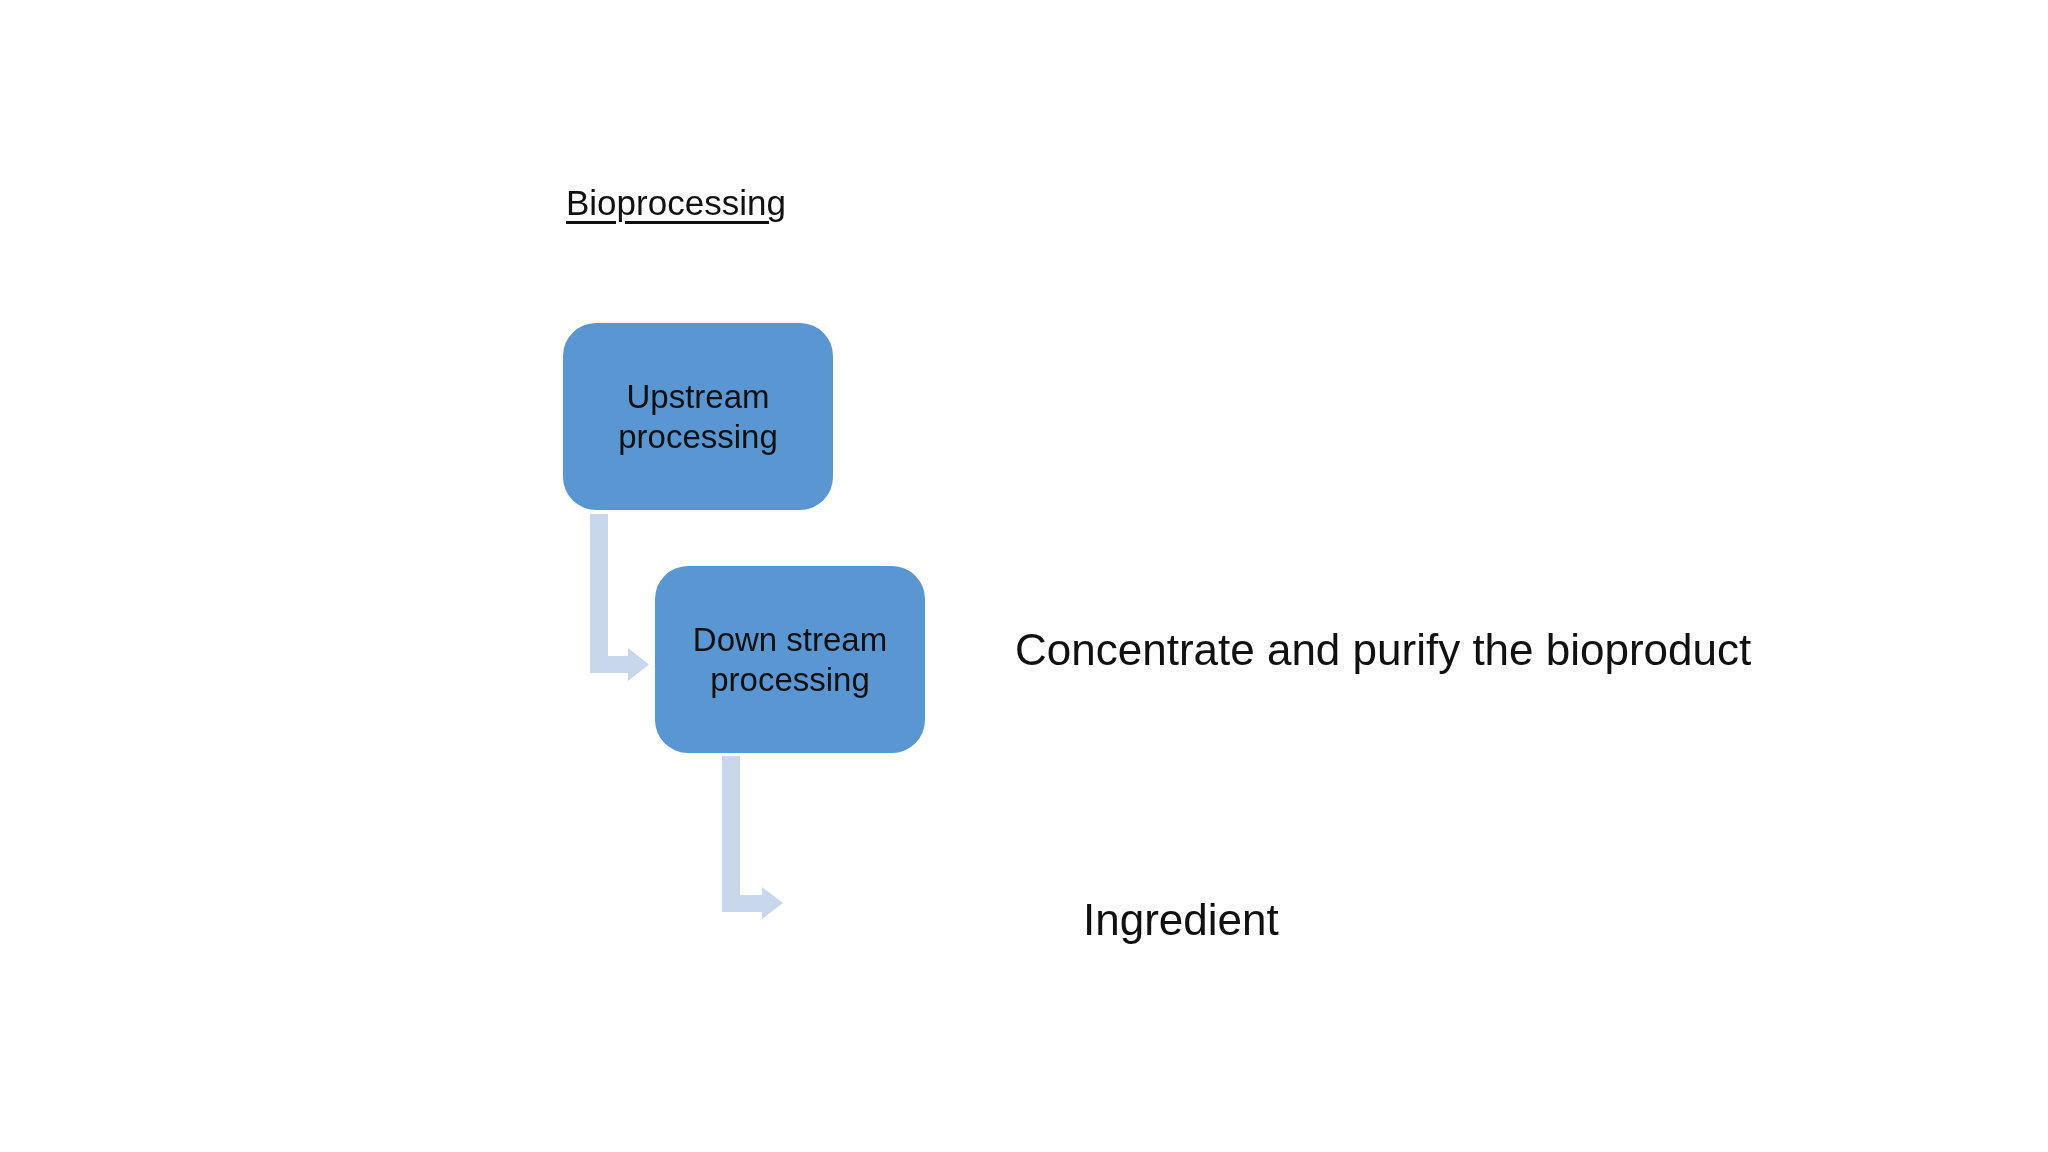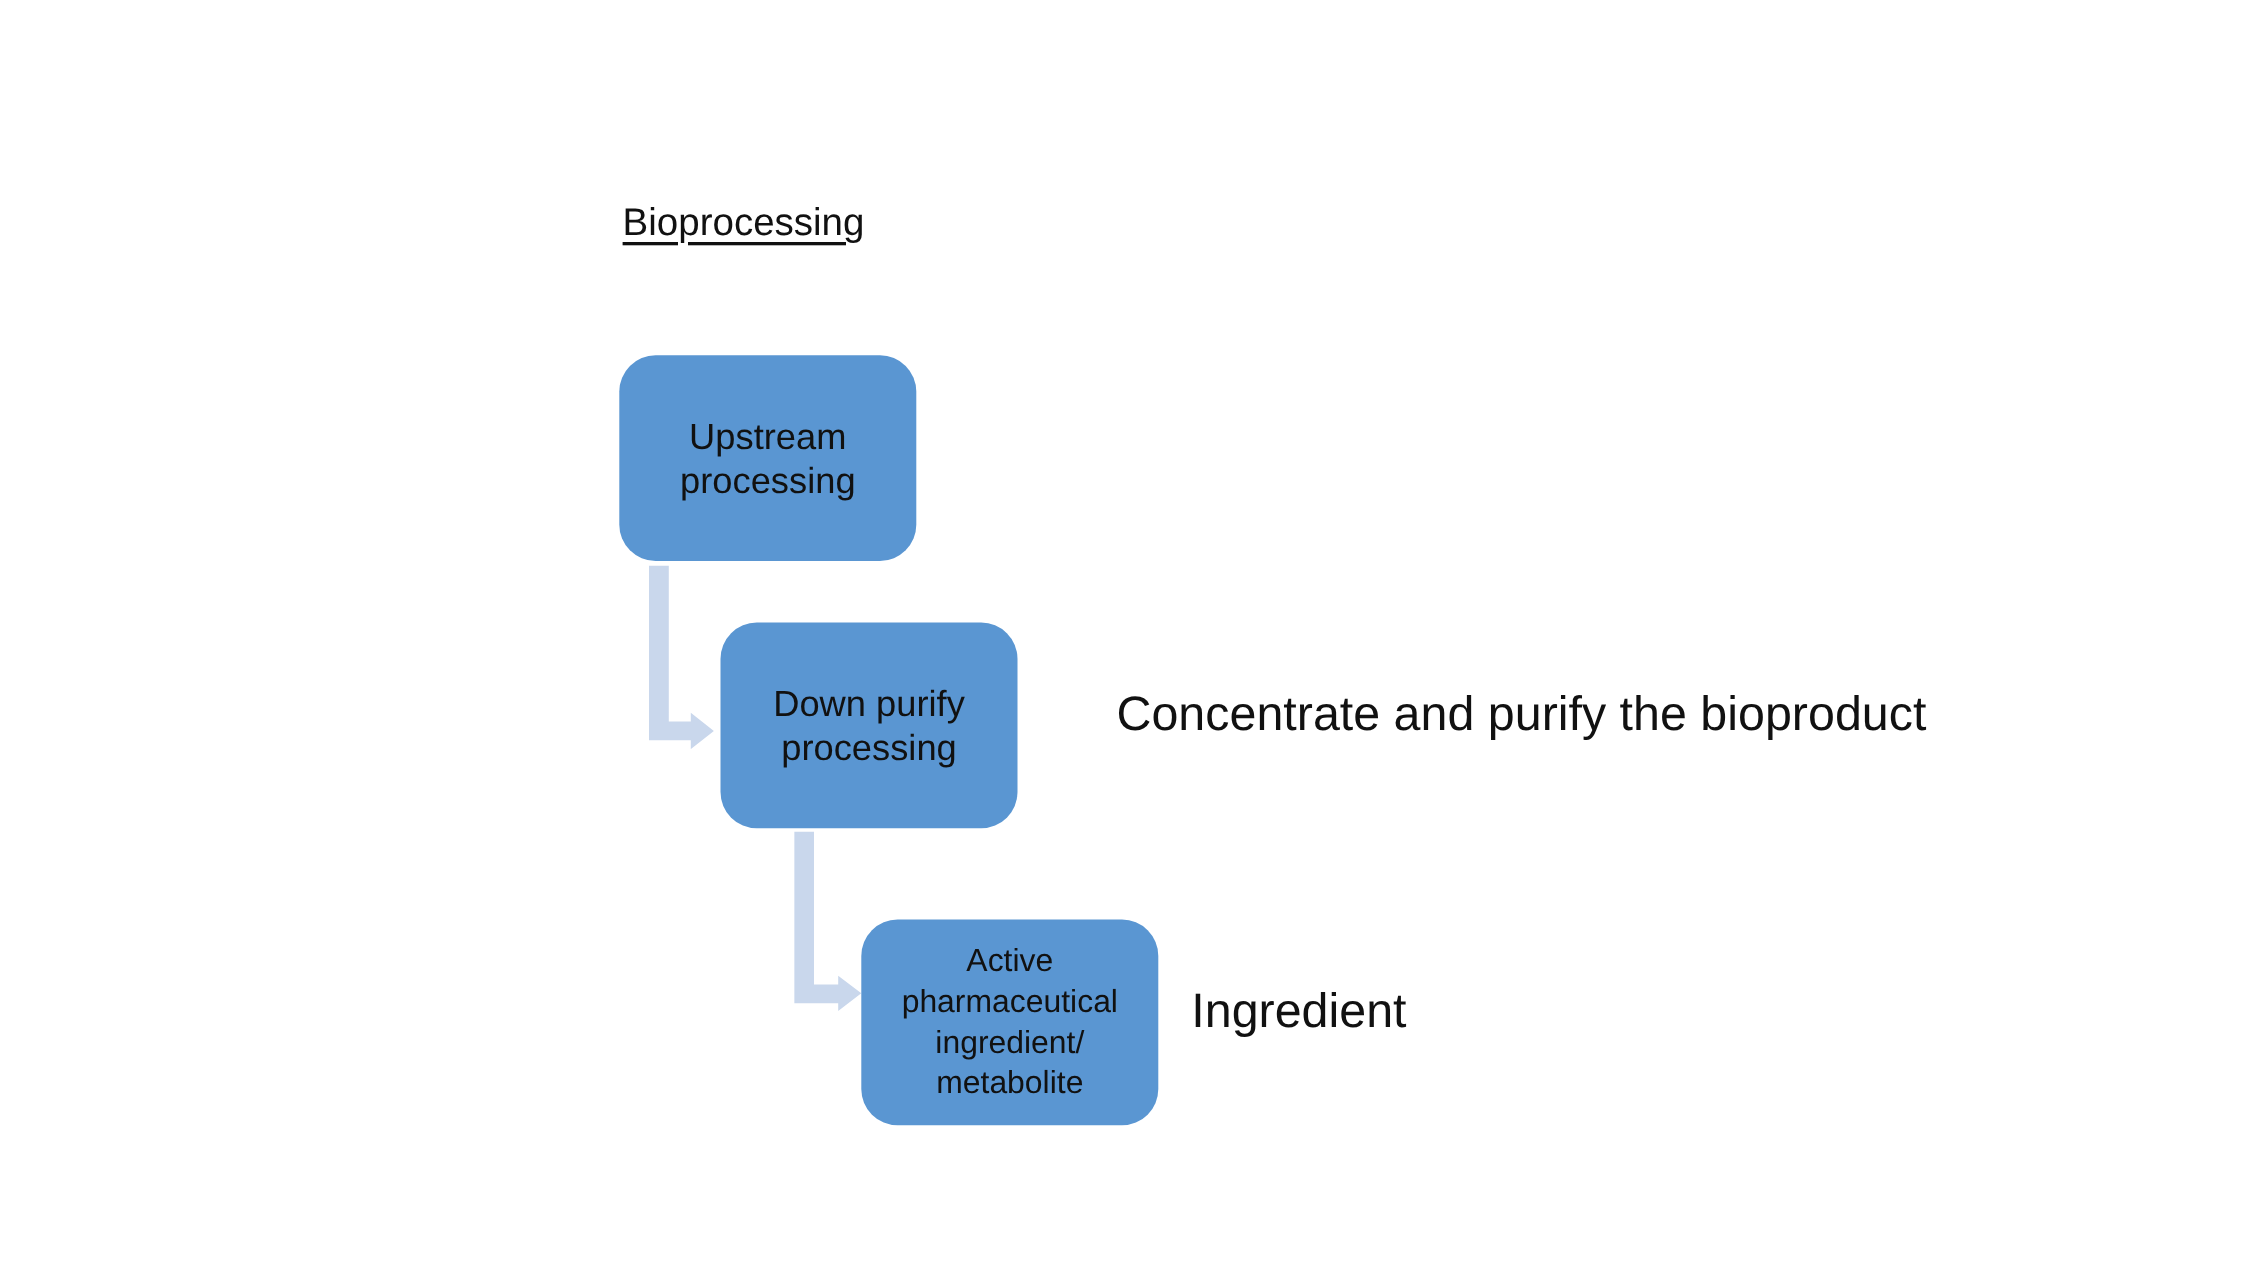--- a/index.html
+++ b/index.html
@@ -66,36 +66,30 @@
     <div class="box-line">processing</div>
   </div>
 
   <div class="connector" id="connector-1">
     <svg width="59" height="167" viewBox="0 0 59 167">
       <polygon points="0,0 18,0 18,142 38,142 38,134 59,150.5 38,167 38,159 0,159"></polygon>
     </svg>
   </div>
 
   <div class="flow-box" id="box-2">
-    <div class="box-line">Down purify</div>
+    <div class="box-line">Down stream</div>
     <div class="box-line">processing</div>
   </div>
 
   <div class="connector" id="connector-2">
     <svg width="61" height="163" viewBox="0 0 61 163">
       <polygon points="0,0 18,0 18,139 40,139 40,131 61,147 40,163 40,156 0,156"></polygon>
     </svg>
   </div>
 
-  <div class="flow-box small-text" id="box-3">
-    <div class="box-line">Active</div>
-    <div class="box-line">pharmaceutical</div>
-    <div class="box-line">ingredient/</div>
-    <div class="box-line">metabolite</div>
-  </div>
 
   <div class="annotation" id="annotation-1">
     <div>Concentrate and purify the bioproduct</div>
   </div>
 
   <div class="annotation" id="annotation-2">
     <div>Ingredient</div>
   </div>
 
 </div>

